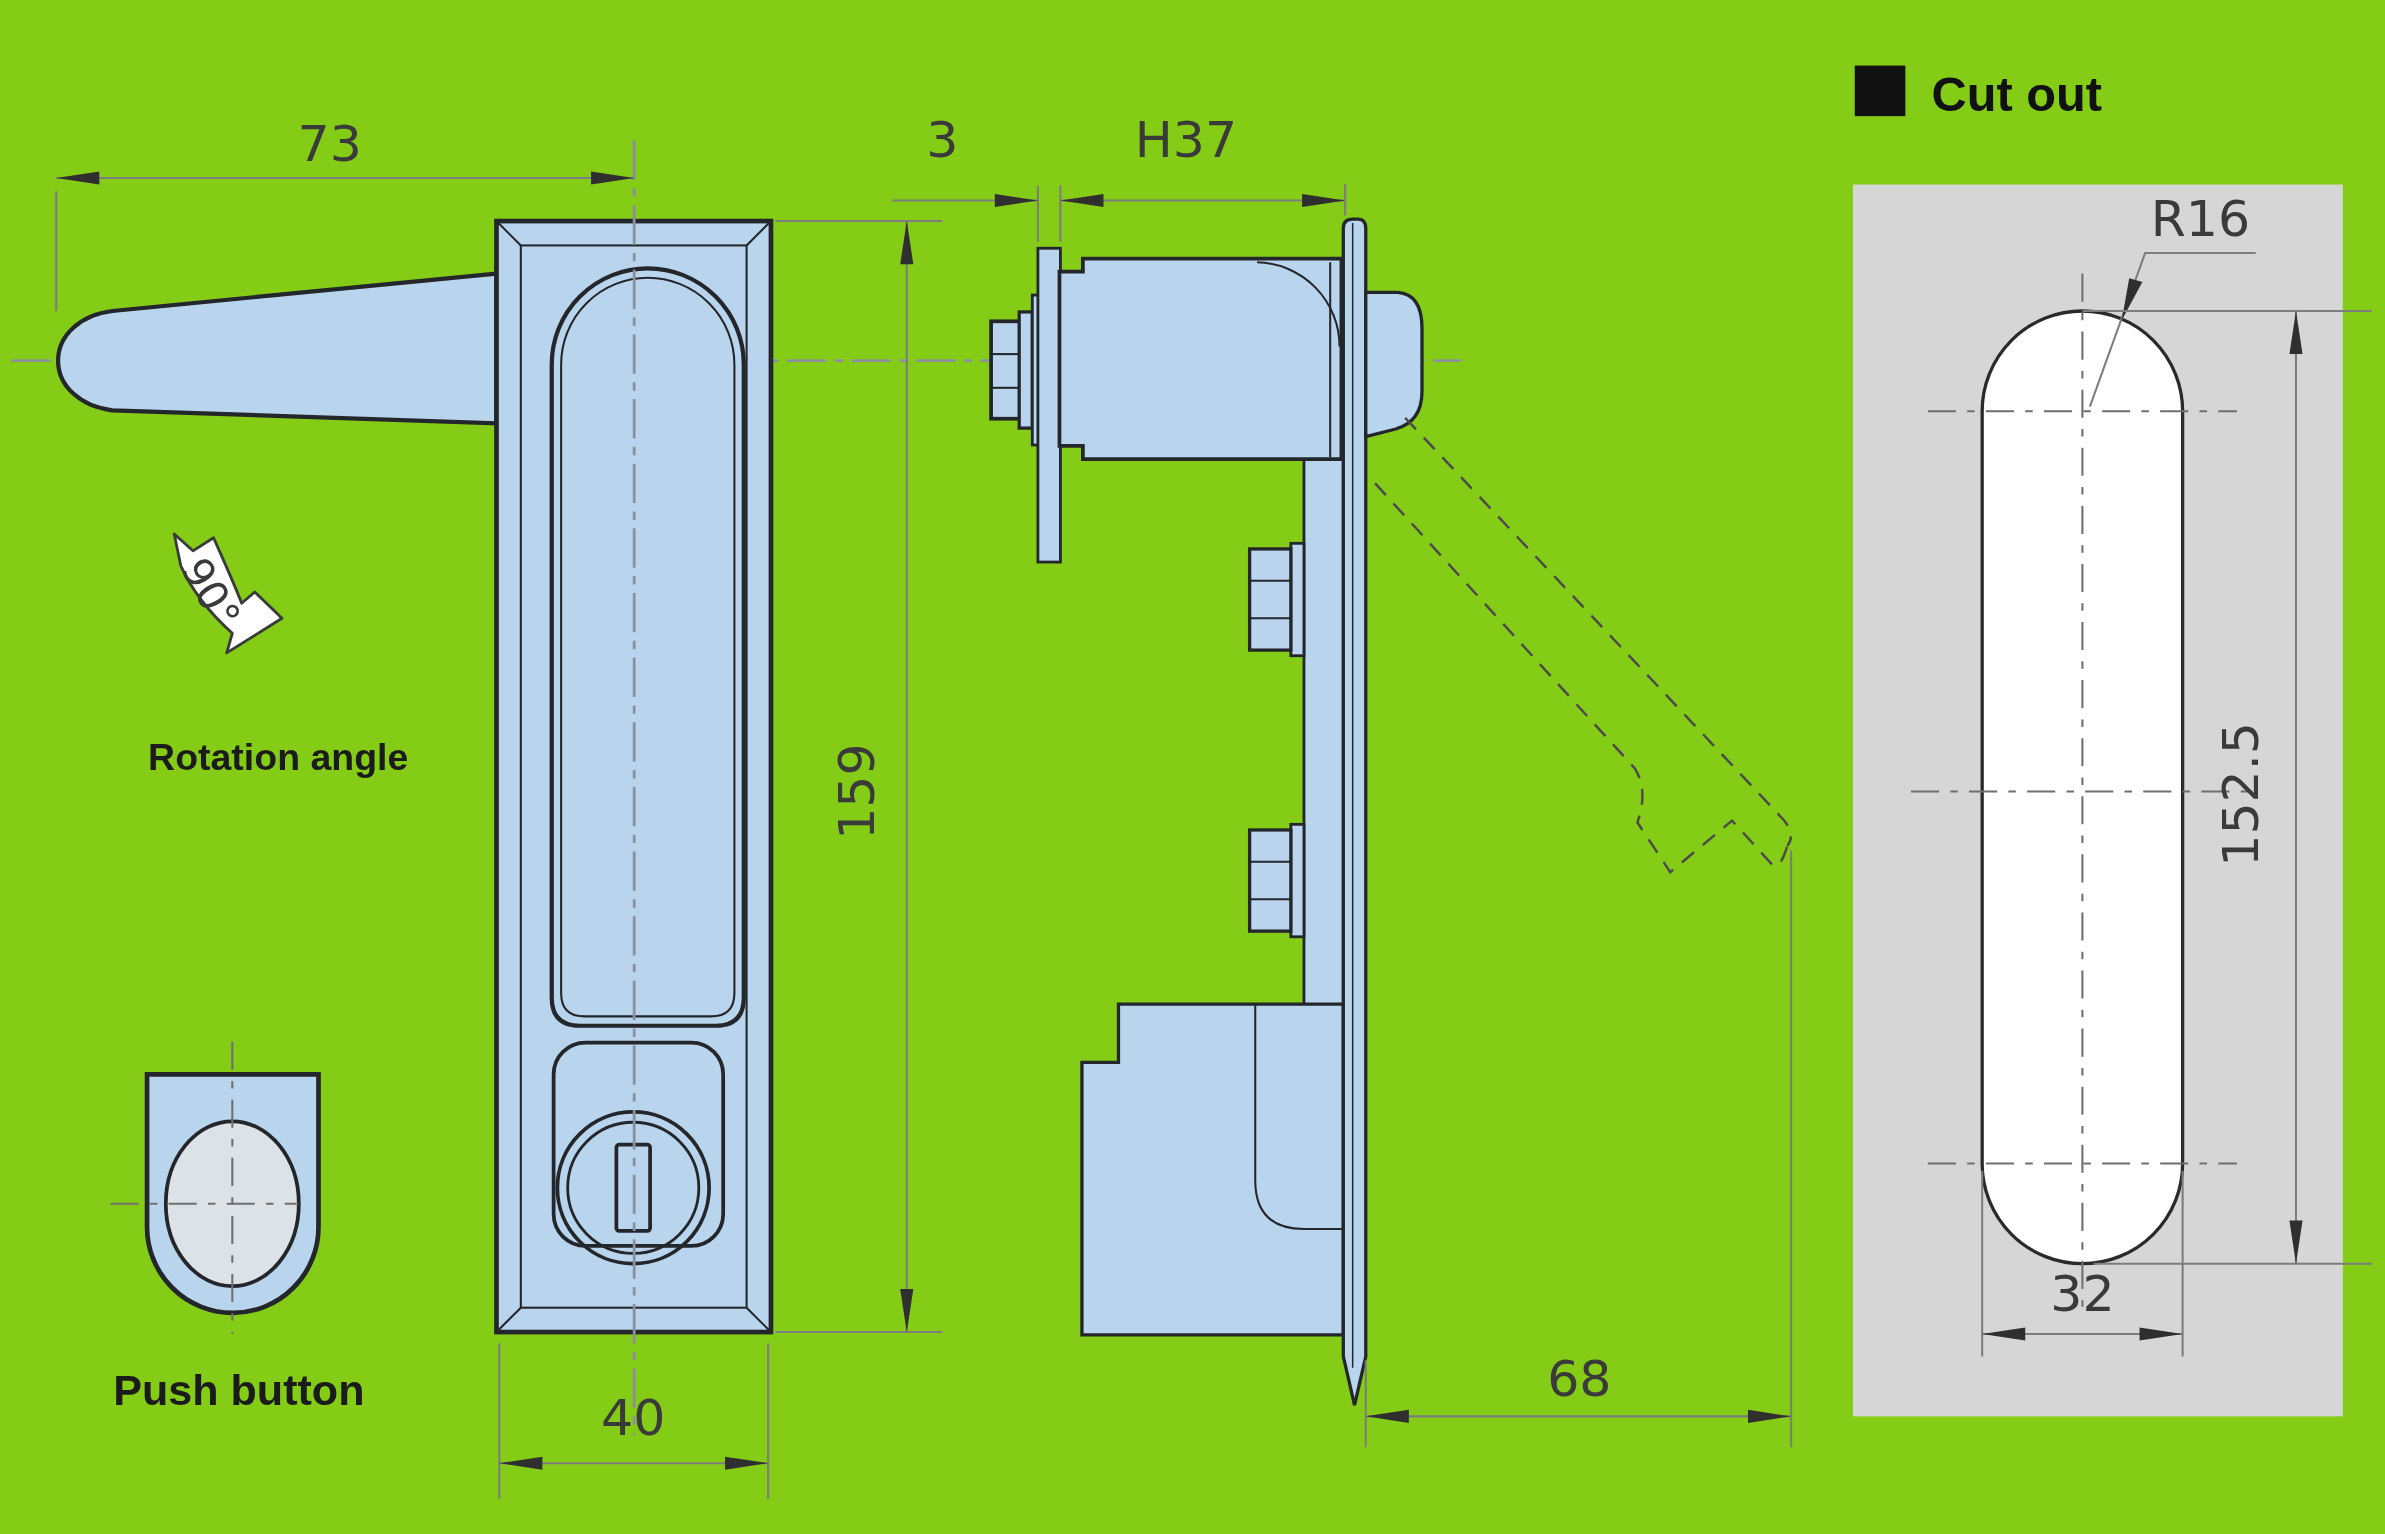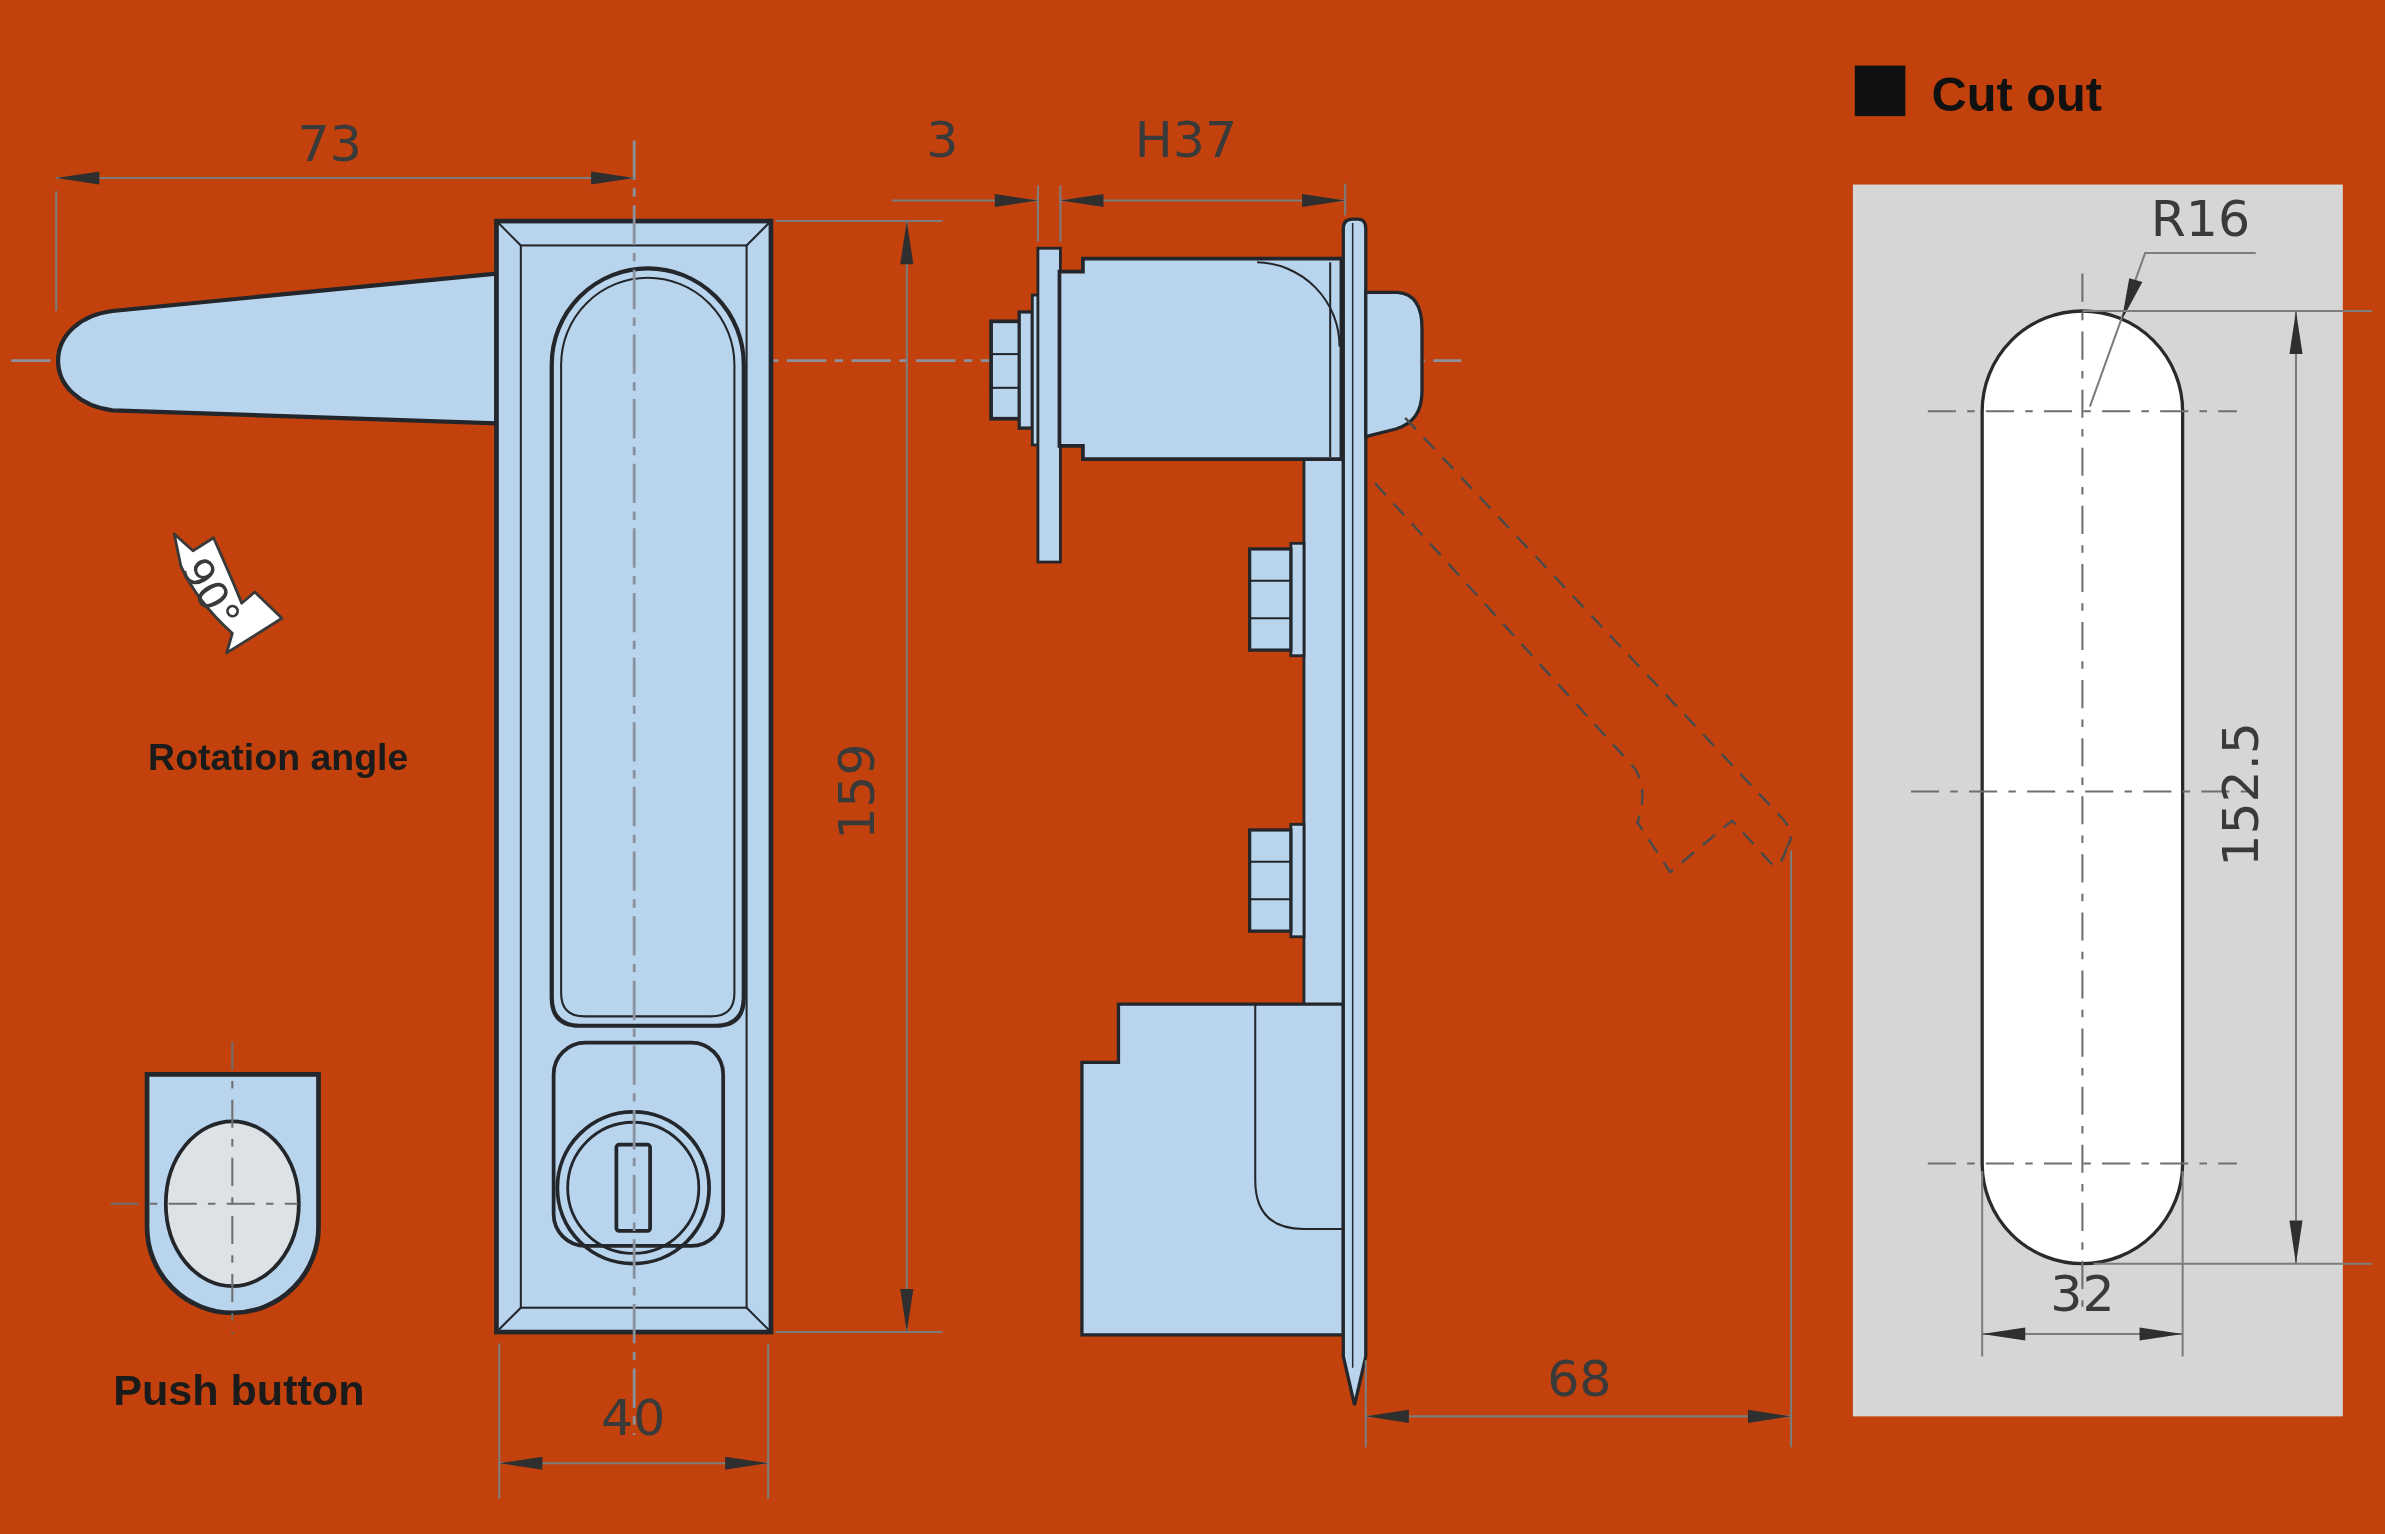--- a/index.html
+++ b/index.html
@@ -1,16 +1,16 @@
 <!DOCTYPE html>
 <html style="font-size:15px"><head>
 <meta charset="utf-8">
 <style>
   html,body{margin:0;padding:0;background:#ffffff;}
-  .stage{position:relative;width:2385px;height:1535px;background:#c2410c;overflow:hidden;
+  .stage{position:relative;width:2385px;height:1535px;background:#84cc16;overflow:hidden;
          font-family:"Liberation Sans", sans-serif;}
   svg{position:absolute;inset:0;}
   .part{fill:#b9d5ee;stroke:#23262b;}
   .edge{stroke:#23262b;fill:none;}
   .thin{stroke:#23262b;fill:none;stroke-width:2.2;}
   .dim{stroke:#7d7d7d;stroke-width:2.2;fill:none;}
   .arrow{fill:#2f2f2f;stroke:none;}
   .cl{stroke:#8b919c;stroke-width:3;fill:none;stroke-dasharray:42 9 9 9;}
   .cl2{stroke:#6f6f6f;stroke-width:2.2;fill:none;stroke-dasharray:30 12 8 12;}
   .dash{stroke:#4a4a4a;stroke-width:2.6;fill:none;stroke-dasharray:17 12;}

